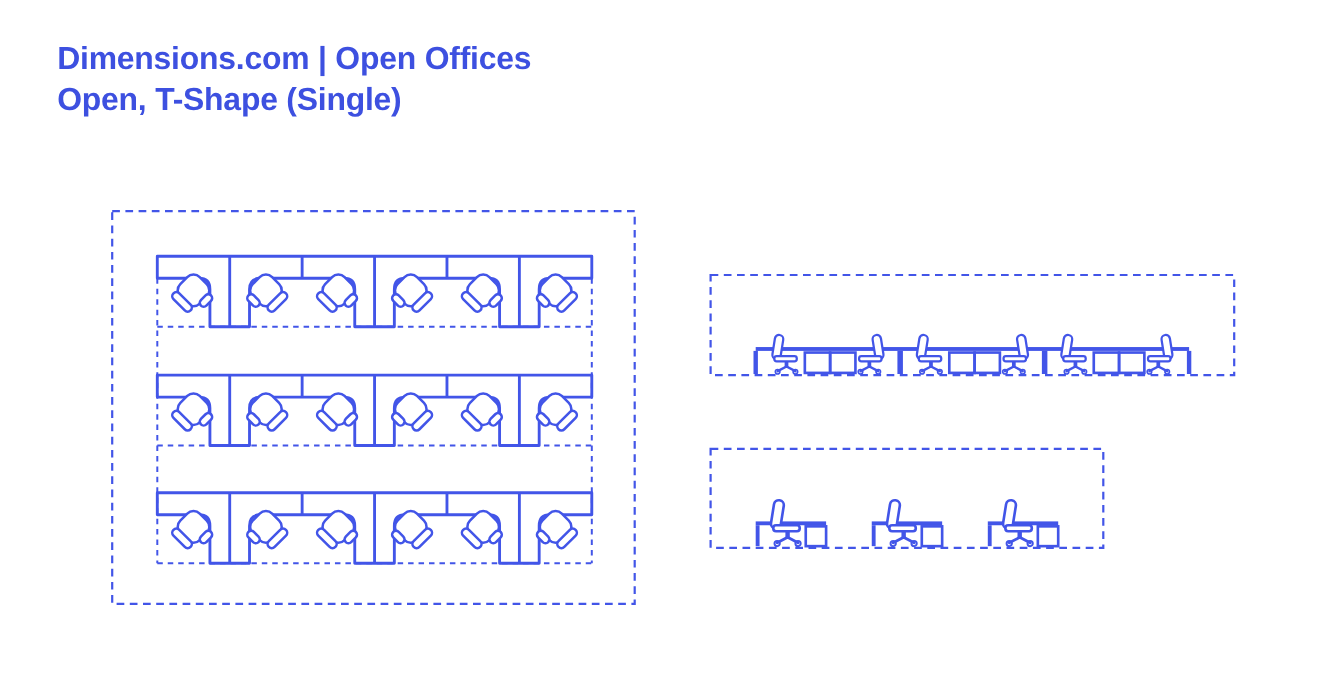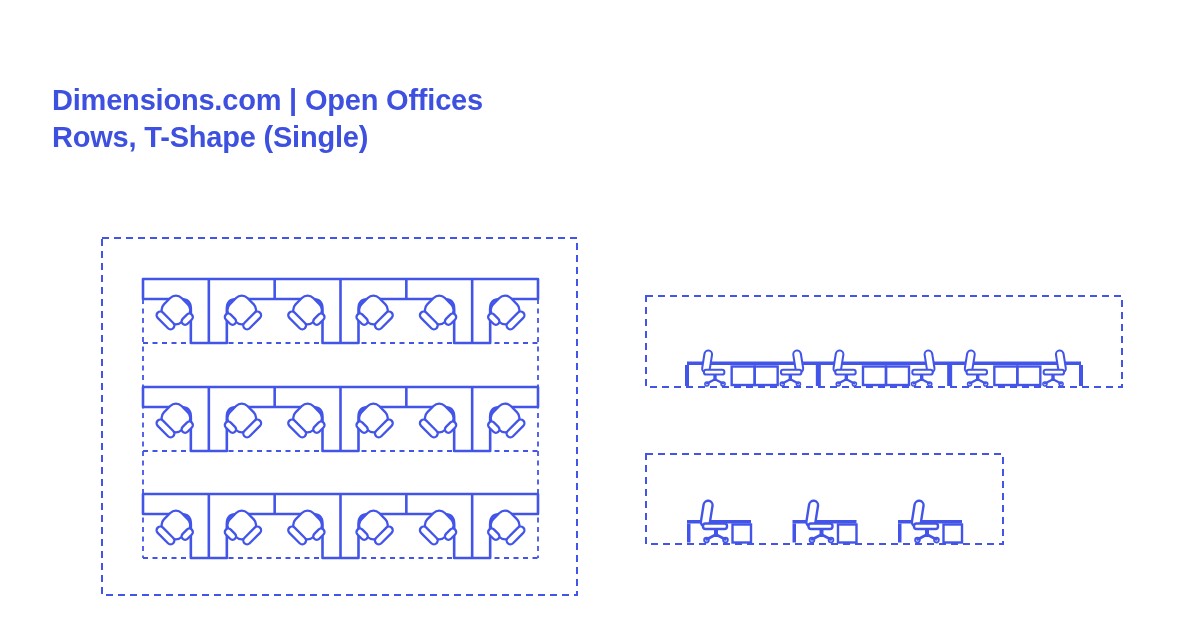--- a/index.html
+++ b/index.html
@@ -1,28 +1,28 @@
 <!DOCTYPE html>
 <html><head>
 <meta charset="utf-8">
 <style>
   html,body{margin:0;padding:0;background:#fff;}
   .page{position:relative;width:1200px;height:551px;background:#fff;overflow:hidden;
-        font-family:"Liberation Sans",sans-serif;margin-top:46px;}
+        font-family:"Liberation Sans",sans-serif;}
   .title{position:absolute;left:52px;top:36px;margin:0;font-size:29px;line-height:37px;
          font-weight:700;letter-spacing:-0.2px;}
   svg.drawing{position:absolute;left:0;top:0;}
 </style>
 </head>
 <body>
 
 <div class="page" style="background: rgb(255, 255, 255);">
   <h1 class="title" style="color: rgb(61, 80, 224);">
     <span>Dimensions.com | Open Offices</span><br>
-    <span>Rows, T-Shape (Single)</span>
+    <span>Open, T-Shape (Single)</span>
   </h1>
   <svg id="drawing" class="drawing" width="1200" height="630" viewBox="0 0 1200 630">
       <g>
         <rect x="102" y="192" width="475" height="357" stroke-dasharray="7 5" stroke-width="2" stroke="#4255E8" fill="none"></rect>
         <g>
           <line x1="143" y1="253" x2="143" y2="512" stroke-dasharray="5 4.5" stroke-width="1.8" stroke="#4255E8" fill="none"></line>
           <line x1="538" y1="253" x2="538" y2="512" stroke-dasharray="5 4.5" stroke-width="1.8" stroke="#4255E8" fill="none"></line>
           <line x1="143" y1="297" x2="538" y2="297" stroke-dasharray="5 4.5" stroke-width="1.8" stroke="#4255E8" fill="none"></line>
           <line x1="143" y1="405" x2="538" y2="405" stroke-dasharray="5 4.5" stroke-width="1.8" stroke="#4255E8" fill="none"></line>
           <line x1="143" y1="512" x2="538" y2="512" stroke-dasharray="5 4.5" stroke-width="1.8" stroke="#4255E8" fill="none"></line>

